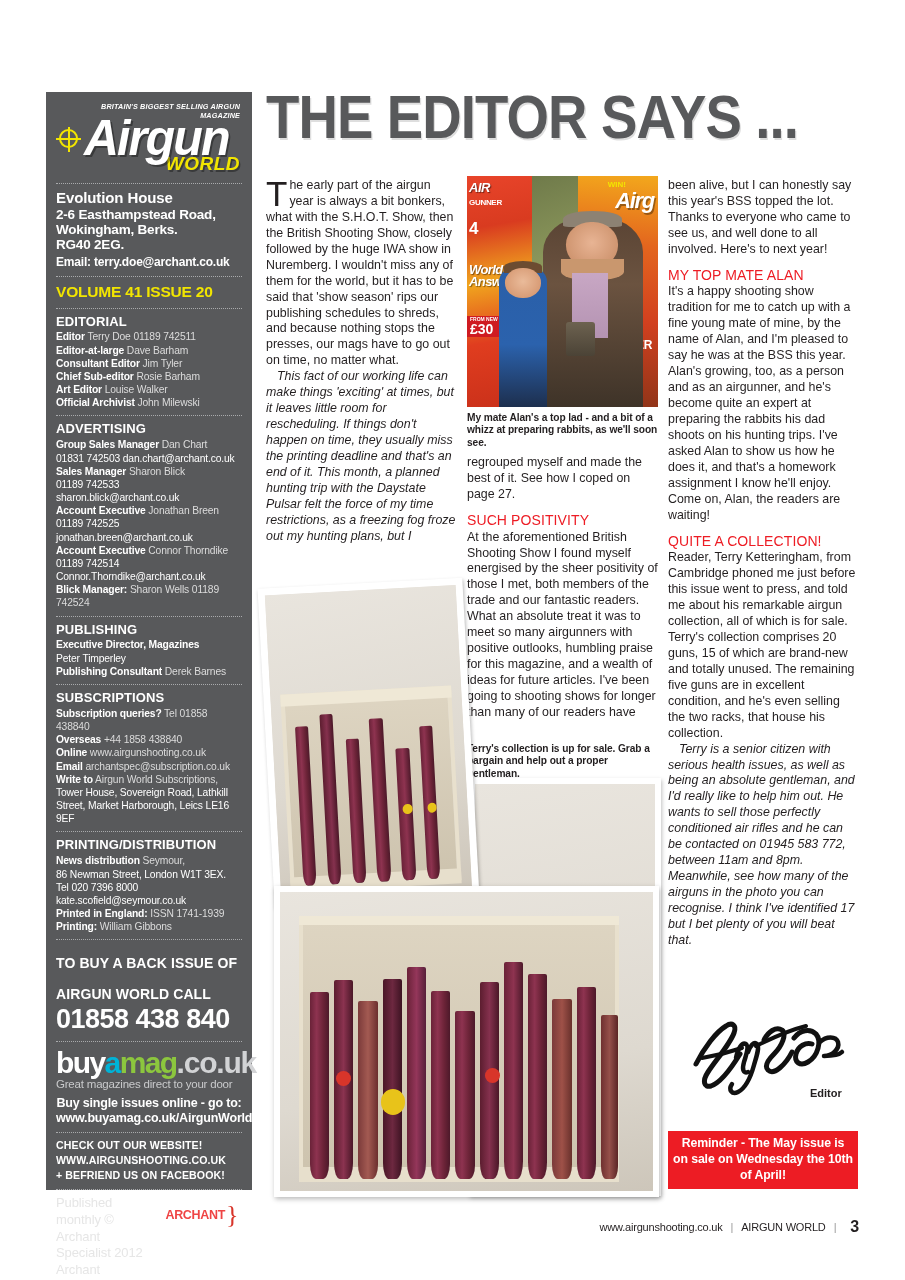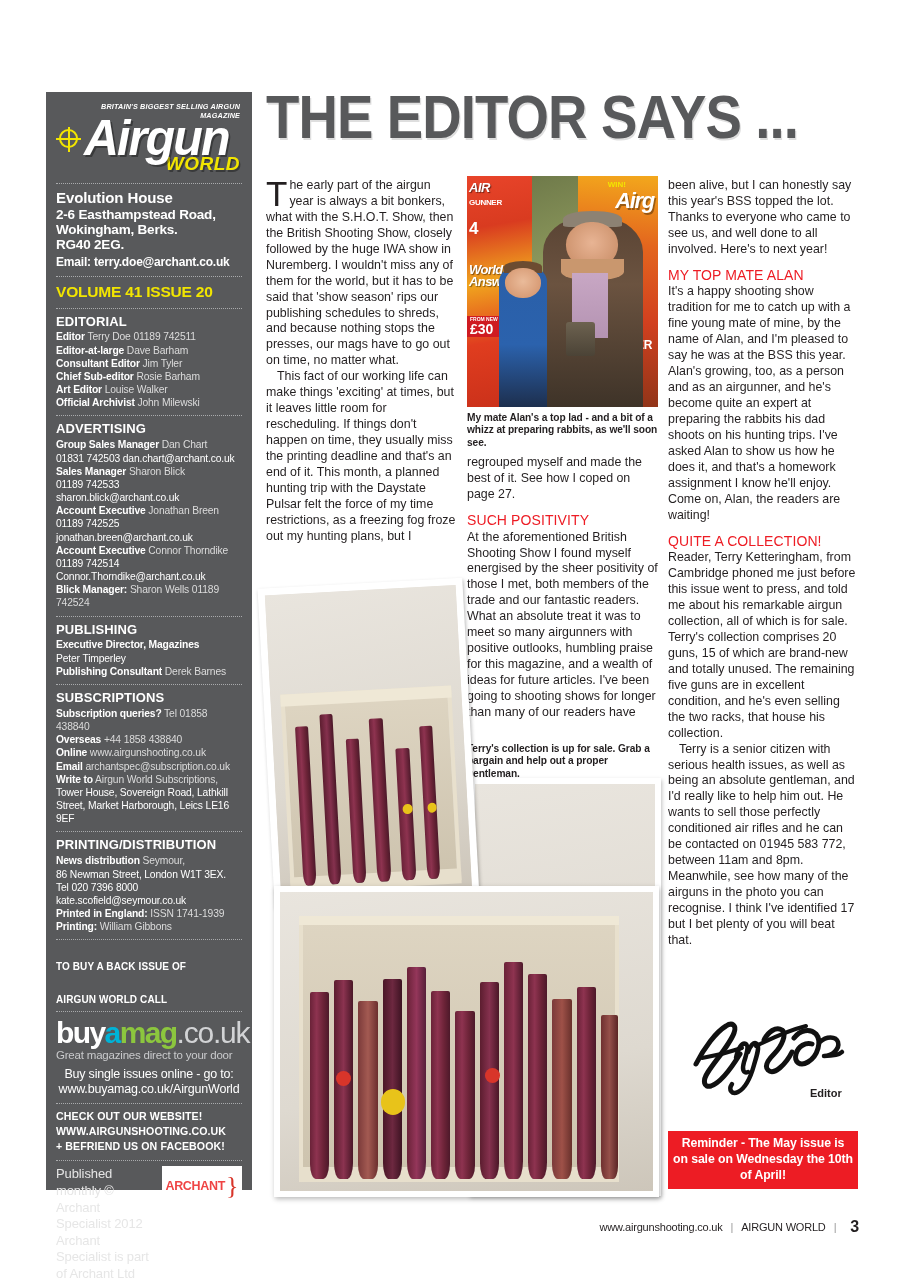--- a/index.html
+++ b/index.html
@@ -64,37 +64,37 @@
   .sec-head {
     font-size: 13px; font-weight: bold; letter-spacing: 0.1px;
     line-height: 1.3; margin-bottom: 0px;
   }
   .sec-line { font-size: 10.3px; line-height: 1.28; letter-spacing: -0.15px; }
   .sec-line b { font-weight: bold; }
   .sec-line .lite { color: #dcdcdc; font-weight: normal; }
   .blk { margin-bottom: 0px; }
 
   .backissue-head {
-    font-size: 10px; font-weight: bold; line-height: 1.15; letter-spacing: 0.1px;
-    margin-top: 21px;
+    font-size: 14px; font-weight: bold; line-height: 1.15; letter-spacing: 0.1px;
+    margin-top: 15px;
   }
   .backissue-num {
     font-size: 27px; font-weight: bold; letter-spacing: -0.5px; line-height: 1.15;
     margin: 1px 0 2px 0;
   }
   .buyamag {
     font-size: 30px; font-weight: bold; letter-spacing: -1.6px; line-height: 1.05;
     margin-top: 2px;
   }
   .buyamag .c-white { color: #ffffff; }
   .buyamag .c-cyan { color: #00b3d7; }
   .buyamag .c-green { color: #8cc63e; }
-  .buyamag .c-grey { color: #d2d3d5; font-weight: normal; letter-spacing: -1.2px;}
+  .buyamag .c-grey { color: #d2d3d5; font-weight: bold; letter-spacing: -1.2px;}
   .buyamag-sub { font-size: 11.5px; color: #c9cacc; line-height: 1.2; margin: 0 0 4px 0; letter-spacing: -0.2px;}
-  .buy-single { font-size: 12.5px; font-weight: normal; line-height: 1.22; text-align: center; letter-spacing: -0.2px;}
+  .buy-single { font-size: 12.5px; font-weight: bold; line-height: 1.22; text-align: center; letter-spacing: -0.2px;}
   .website-line { font-size: 10.6px; font-weight: bold; line-height: 1.42; letter-spacing: 0.1px;}
   .pub-wrap { display: flex; align-items: flex-start; gap: 6px; margin-top: 2px;}
   .pub-text { font-size: 13px; line-height: 1.28; color: #e6e6e6; flex: 1; letter-spacing: -0.1px;}
   .archant-box {
     background: #ffffff; width: 80px; height: 40px; flex: 0 0 80px;
     display: flex; align-items: center; justify-content: center;
     position: relative;
   }
   .archant-word { color: #ef4444; font-size: 12.5px; font-weight: bold; letter-spacing: -0.3px; }
   .archant-brace { color: #d8352a; font-size: 26px; font-weight: normal; line-height: 0.7; margin-left: 1px; font-family: "Liberation Serif", serif;}
@@ -106,21 +106,21 @@
     font-size: 62px; font-weight: bold;
     color: #58595b; letter-spacing: -1px; line-height: 0.95;
     transform: scaleX(0.88); transform-origin: left top;
     white-space: nowrap;
     text-shadow: 1.5px 1.5px 0 rgba(0,0,0,0.13);
   }
 
   
   .col { position: absolute; font-size: 12.4px; line-height: 1.285; color: #231f20; }
   .col p { margin: 0; text-align: left; }
-  .col p.indent { text-indent: 11px; }
+  .col p.indent { text-indent: 11px; font-style: italic; }
   .col1 { left: 266px; top: 178px; width: 192px; }
   .col2 { left: 467px; top: 455px; width: 192px; }
   .col3 { left: 668px; top: 178px; width: 190px; }
   .dropcap {
     float: left; font-size: 35px; line-height: 0.82;
     padding: 2px 2px 0 0; font-weight: normal; color: #231f20;
     font-family: "Liberation Sans", sans-serif;
   }
   .sub-head {
     color: #ed1c24; font-size: 14px; font-weight: normal;
@@ -347,20 +347,21 @@
       <div class="sec-line lite">kate.scofield@seymour.co.uk</div>
       <div class="sec-line"><b>Printed in England:</b> <span class="lite">ISSN 1741-1939</span></div>
       <div class="sec-line"><b>Printing:</b> <span class="lite">William Gibbons</span></div>
     </div>
 
     <div class="dots"></div>
 
     <div>
       <div class="backissue-head">TO BUY A BACK ISSUE OF</div>
       <div class="backissue-head">AIRGUN WORLD CALL</div>
+      <div class="backissue-num">01858 438 840</div>
     </div>
 
     <div class="dots"></div>
 
     <div>
       <div class="buyamag"><span class="c-white">buy</span><span class="c-cyan">a</span><span class="c-green">mag</span><span class="c-grey">.co.uk</span></div>
       <div class="buyamag-sub">Great magazines direct to your door</div>
       <div class="buy-single">Buy single issues online - go to:</div>
       <div class="buy-single">www.buyamag.co.uk/AirgunWorld</div>
     </div>

